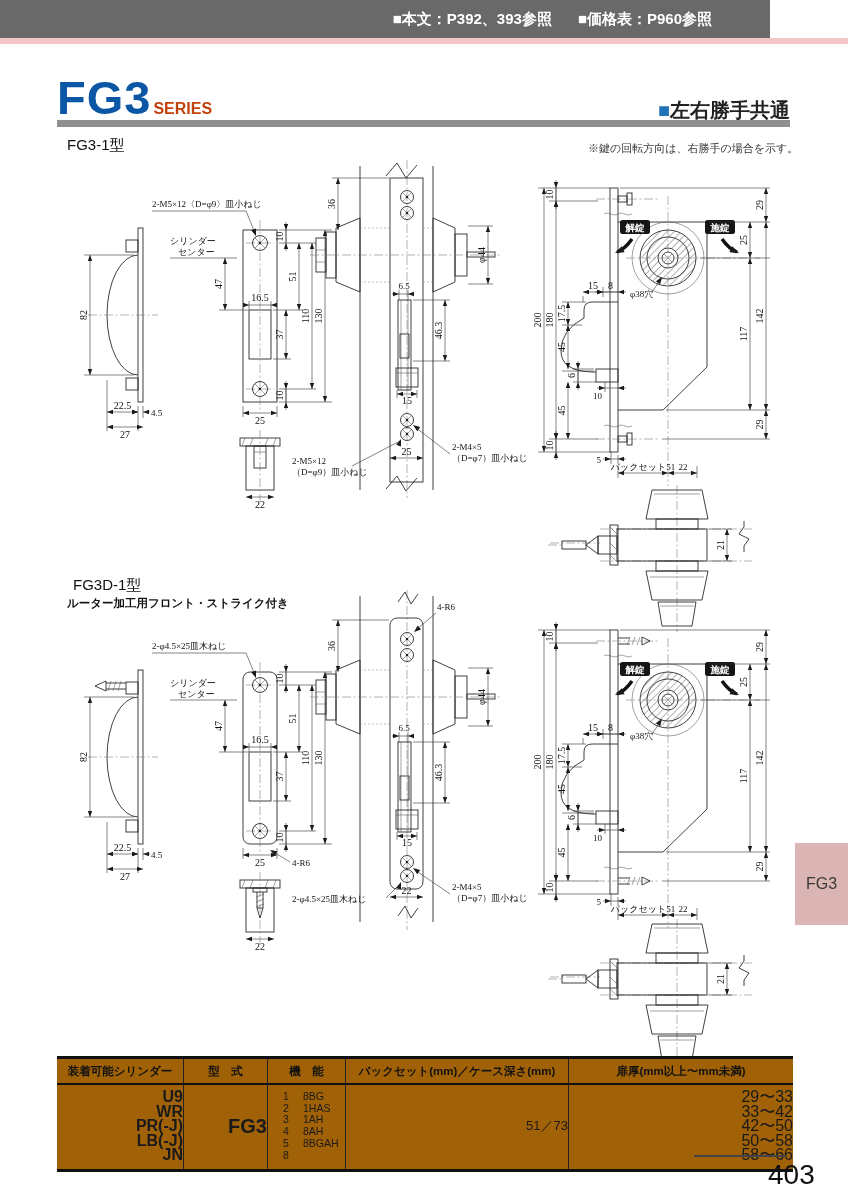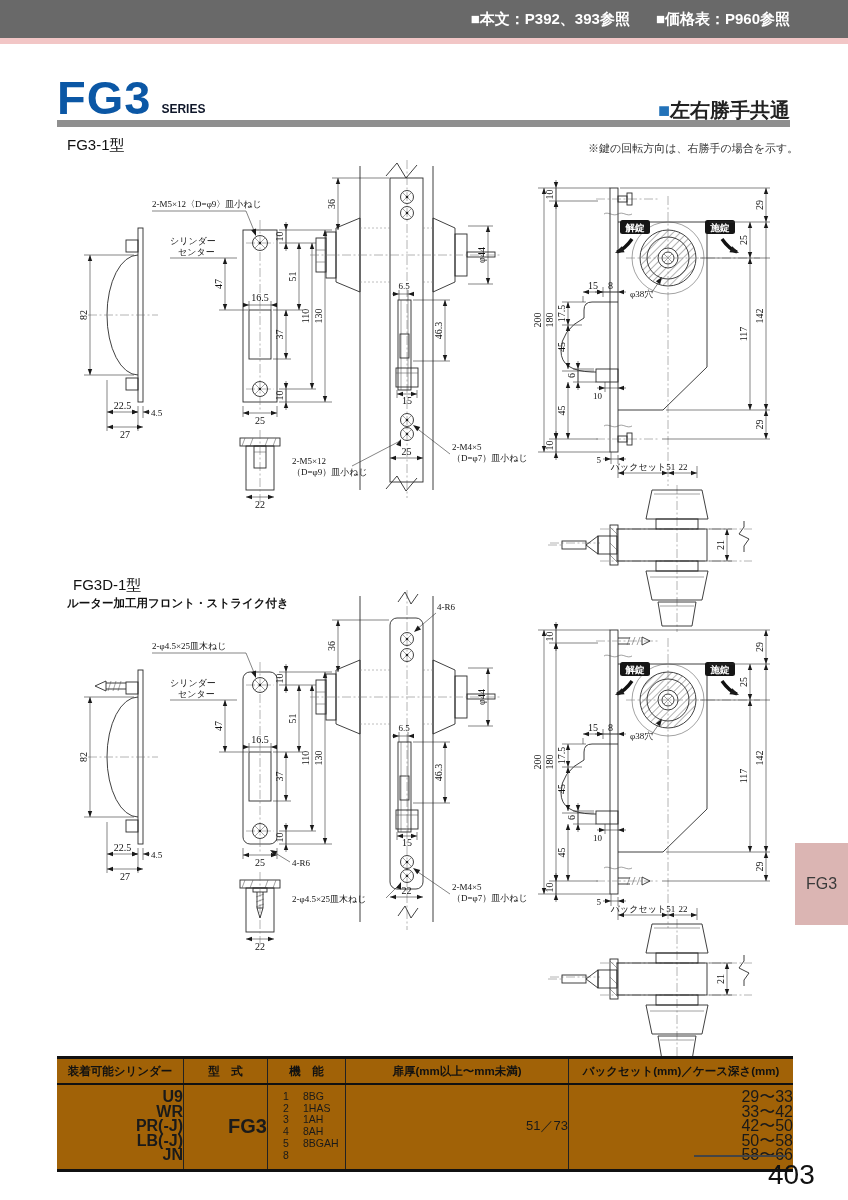--- a/index.html
+++ b/index.html
@@ -1,24 +1,24 @@
 <!DOCTYPE html>
 <html><head>
 <meta charset="utf-8">
 <style>
   html,body{margin:0;padding:0}
   body{width:848px;height:1200px;position:relative;background:#fff;overflow:hidden;
        font-family:"Liberation Sans",sans-serif;color:#1a1a1a}
-  .topbar{position:absolute;top:0;left:0;width:848px;height:38px;background:#696969;
+  .topbar{position:absolute;top:0;left:0;width:770px;height:38px;background:#696969;
           display:flex;justify-content:flex-end;align-items:center;gap:26px;
           padding-right:58px;box-sizing:border-box;color:#fff;font-size:15px;font-weight:bold}
   .pinkline{position:absolute;top:38px;left:0;width:848px;height:6px;background:#f2c6c6}
   .titlerow{position:absolute;top:70px;left:57px;height:50px;display:flex;align-items:flex-end}
   .fg3big{color:#0b57a5;font-size:47px;font-weight:bold;line-height:44px;letter-spacing:1px}
-  .seriessm{font-size:12px;color:#0f172a;font-weight:bold;margin-left:10px;line-height:22px}
+  .seriessm{font-size:16px;color:#c2410c;font-weight:bold;margin-left:2px;line-height:22px}
   .handing{position:absolute;top:97px;right:58px;font-size:20px;color:#222;font-weight:bold}
   .handing .sq{color:#2272b9}
   .grayrule{position:absolute;top:120px;left:57px;width:733px;height:7px;background:#8f8f8f}
   .sechead{position:absolute;font-size:15px;font-weight:normal;color:#111}
   .subhead{position:absolute;font-size:11.5px;font-weight:bold;color:#111}
   .note{position:absolute;top:141px;left:588px;font-size:11px;color:#333}
   #dwg{position:absolute;top:0;left:0}
   #dwg text{font-family:"Liberation Serif",serif}
   .dt{font-size:10px;fill:#111}
   .dts{font-size:9px;fill:#111}
@@ -832,22 +832,22 @@
 
 <div class="sidetab">
   <span>FG3</span>
 </div>
 
 <div class="spec">
   <div class="thead">
     <div>装着可能シリンダー</div>
     <div>型　式</div>
     <div>機　能</div>
+    <div>バックセット(mm)／ケース深さ(mm)</div>
     <div>扉厚(mm以上〜mm未満)</div>
-    <div>バックセット(mm)／ケース深さ(mm)</div>
   </div>
   <div class="tbody">
     <div class="cell c1" id="cyl-list">
         <div>U9</div>
         <div>WR</div>
         <div>PR(-J)</div>
         <div>LB(-J)</div>
         <div>JN</div>
       </div>
     <div class="cell c2">FG3</div>

